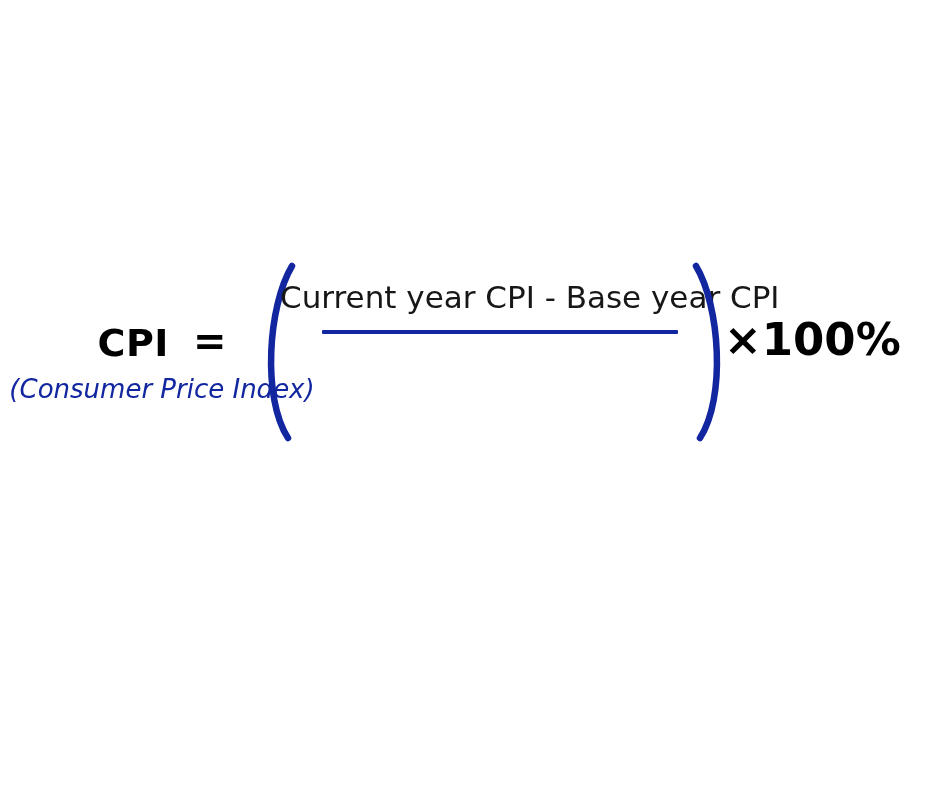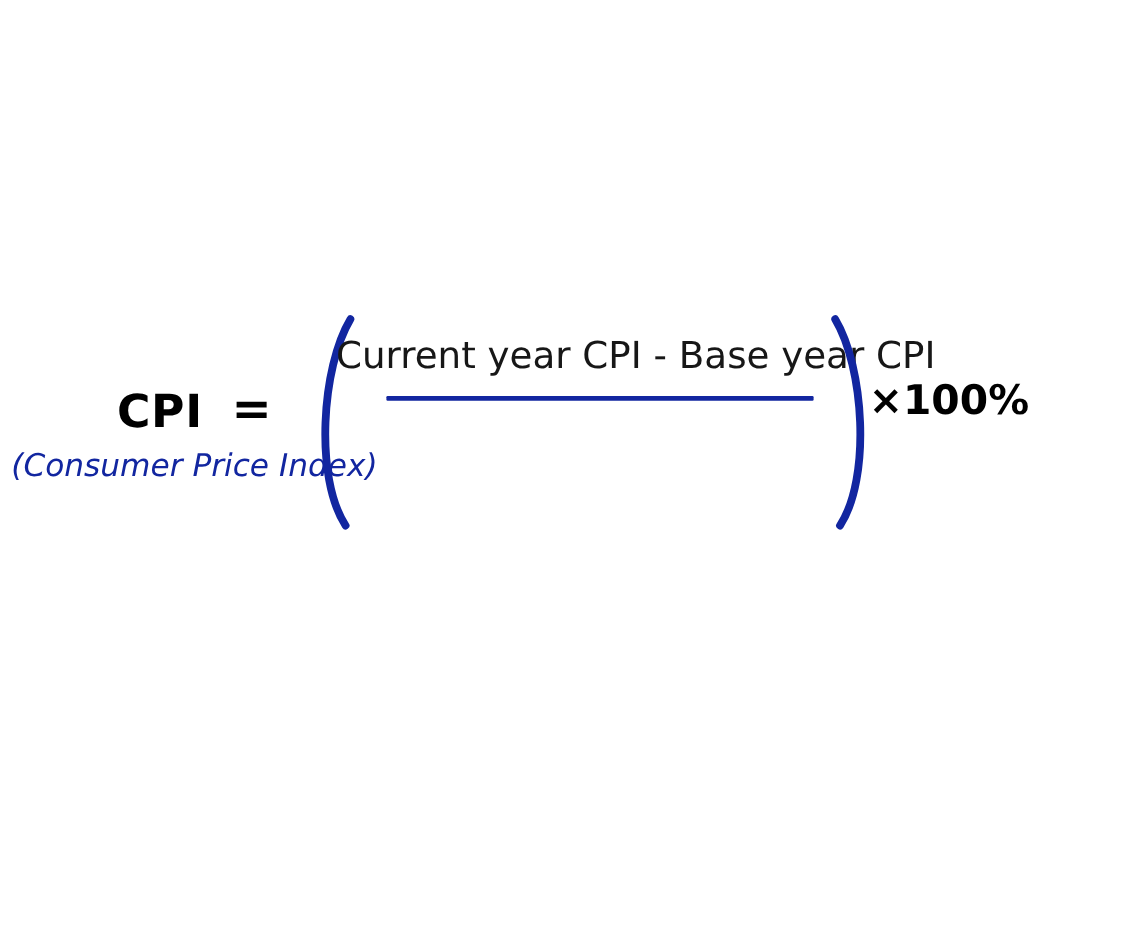--- a/index.html
+++ b/index.html
@@ -104,21 +104,21 @@
   }
   .denominator { margin-top: 17px; }
 
   
   .multiplier {
     position: absolute;
     left: 724px;
     top: 317px;
     font-family: "DejaVu Sans", "Liberation Sans", sans-serif;
     font-weight: bold;
-    font-size: 34px;
+    font-size: 45px;
     color: #000000;
     line-height: 1;
     white-space: nowrap;
   }
 </style>
 </head>
 <body>
 
 <div id="formula-canvas">
 

